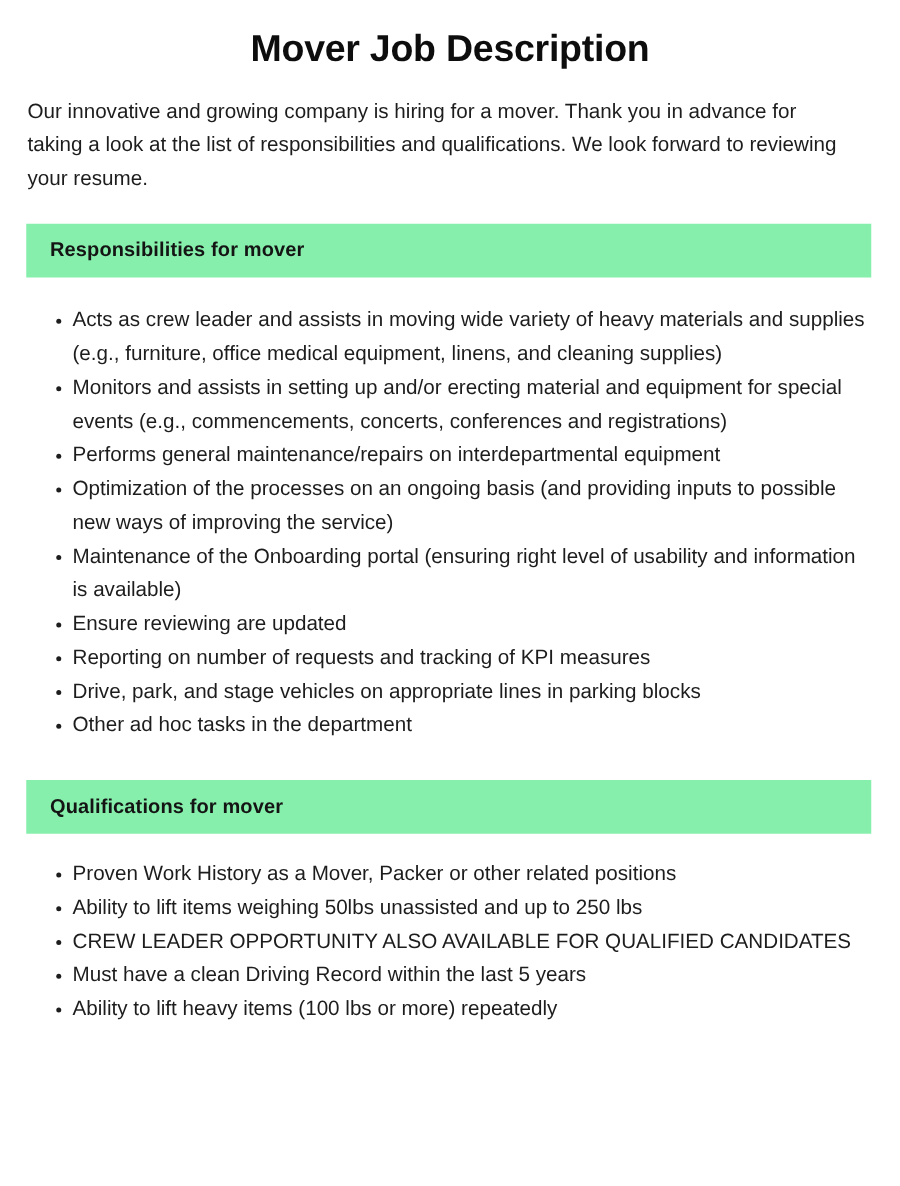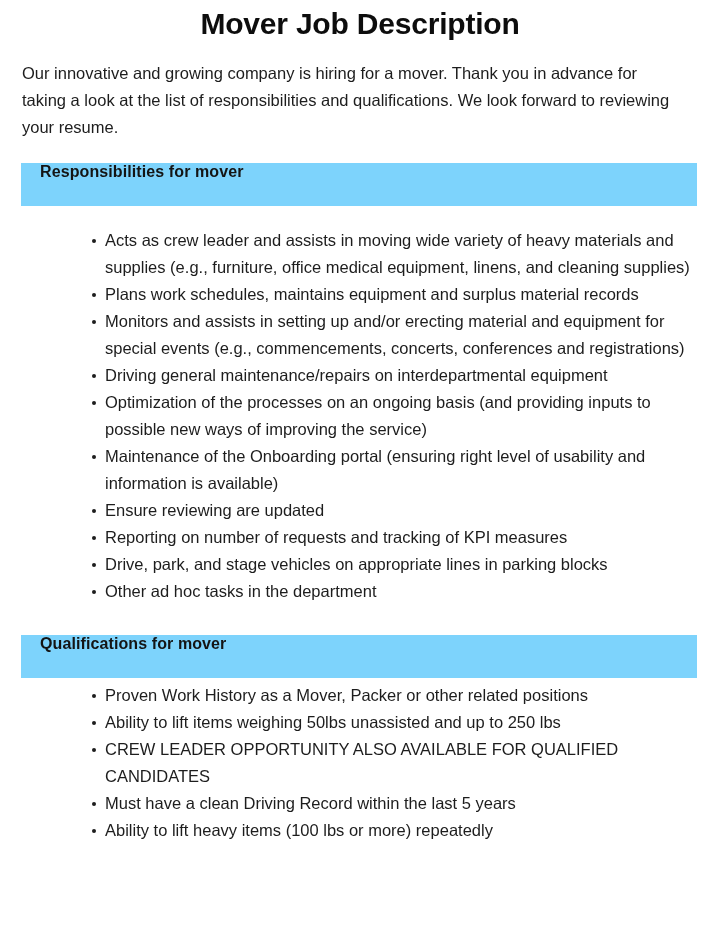--- a/index.html
+++ b/index.html
@@ -18,21 +18,21 @@
 
   .page {
     width: 720px;
     height: 949px;
     position: relative;
     box-sizing: border-box;
   }
 
   
   .doc-title {
-    margin: 0;
+    margin: 16px;
     padding: 5px 20px 0 20px;
     text-align: center;
     font-size: 30px;
     line-height: 38px;
     font-weight: bold;
     letter-spacing: -0.2px;
     color: #0d0d0d;
   }
 
   
@@ -47,24 +47,24 @@
   
   .section {
     margin-top: 22px;
   }
   .section.second {
     margin-top: 30px;
   }
 
   .section-header {
     margin: 0 23px 0 21px;
-    background: #7dd3fc;
+    background: #86efac;
     height: 43px;
     display: flex;
-    align-items: flex-start;
+    align-items: center;
     padding-left: 19px;
     box-sizing: border-box;
   }
   .section-header-title {
     font-size: 16px;
     font-weight: bold;
     color: #141414;
     letter-spacing: 0.1px;
   }
   .section.second .section-header-title {
@@ -72,24 +72,23 @@
   }
 
   
   .bullet-list {
     list-style: none;
     margin: 0;
     padding: 0;
   }
   .section .bullet-list {
     margin-top: 21px;
-    padding-left: 47px;
   }
   .section.second .bullet-list {
-    margin-top: 4px;
+    margin-top: 19px;
   }
 
   .bullet-item {
     position: relative;
     padding-left: 58px;
     padding-right: 26px;
     font-size: 16.5px;
     line-height: 27px;
     color: #1d1d1d;
     margin-bottom: 0;
@@ -113,23 +112,22 @@
   <h1 class="doc-title">Mover Job Description</h1>
 
   <p class="intro">Our innovative and growing company is hiring for a mover. Thank you in advance for taking a look at the list of responsibilities and qualifications. We look forward to reviewing your resume.</p>
 
   <div class="section">
     <div class="section-header">
       <span class="section-header-title">Responsibilities for mover</span>
     </div>
     <ul class="bullet-list">
       <li class="bullet-item">Acts as crew leader and assists in moving wide variety of heavy materials and supplies (e.g., furniture, office medical equipment, linens, and cleaning supplies)</li>
-      <li class="bullet-item">Plans work schedules, maintains equipment and surplus material records</li>
       <li class="bullet-item">Monitors and assists in setting up and/or erecting material and equipment for special events (e.g., commencements, concerts, conferences and registrations)</li>
-      <li class="bullet-item">Driving general maintenance/repairs on interdepartmental equipment</li>
+      <li class="bullet-item">Performs general maintenance/repairs on interdepartmental equipment</li>
       <li class="bullet-item">Optimization of the processes on an ongoing basis (and providing inputs to possible new ways of improving the service)</li>
       <li class="bullet-item">Maintenance of the Onboarding portal (ensuring right level of usability and information is available)</li>
       <li class="bullet-item">Ensure reviewing are updated</li>
       <li class="bullet-item">Reporting on number of requests and tracking of KPI measures</li>
       <li class="bullet-item">Drive, park, and stage vehicles on appropriate lines in parking blocks</li>
       <li class="bullet-item">Other ad hoc tasks in the department</li>
     </ul>
   </div>
 
   <div class="section second">

